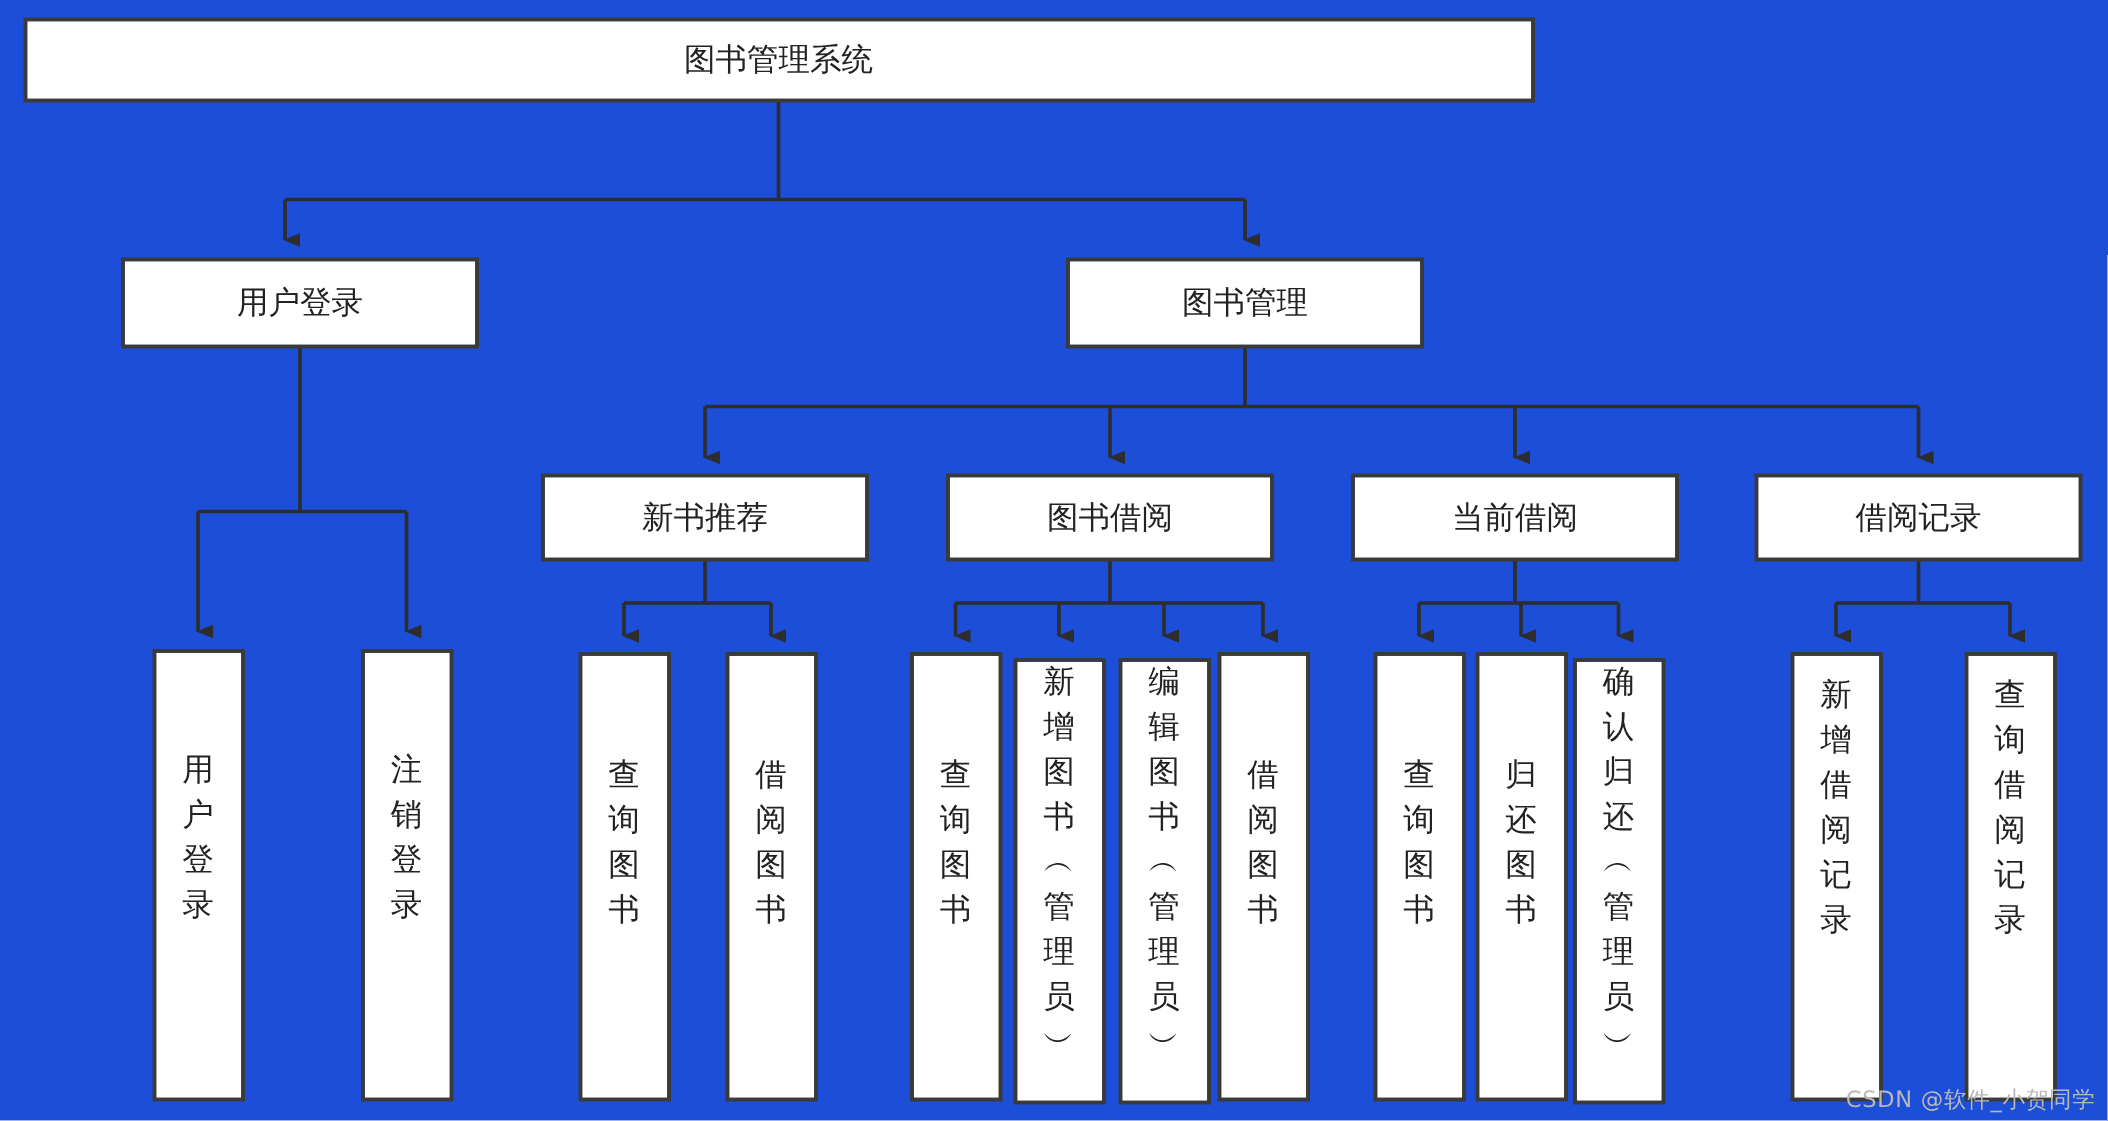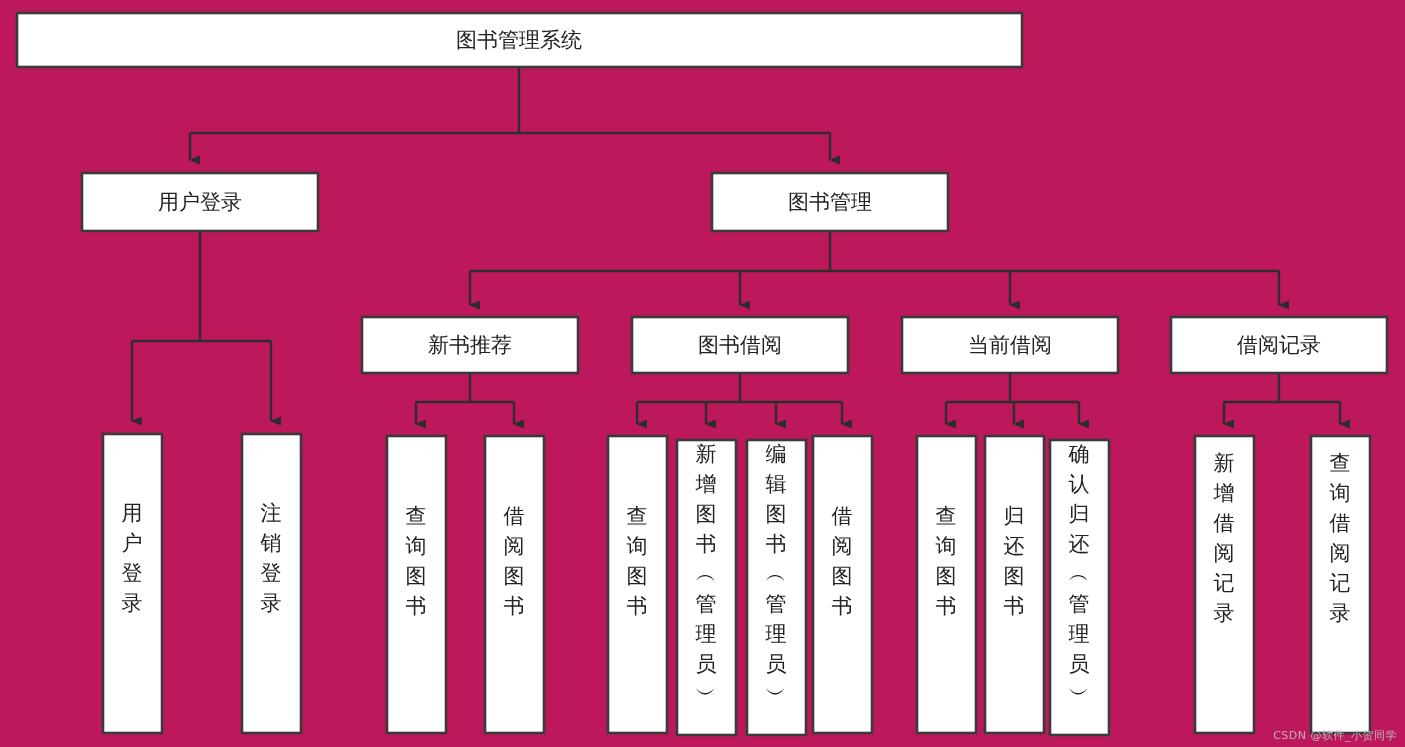--- a/index.html
+++ b/index.html
@@ -8,21 +8,21 @@
     padding: 0;
     background: #ffffff;
   }
   body {
     font-family: "DejaVu Sans", "Liberation Sans", sans-serif;
   }
   #diagram-root {
     position: relative;
     width: 1405px;
     height: 747px;
-    background: #be185d;
+    background: #1d4ed8;
     overflow: hidden;
   }
   svg#tree-svg {
     position: absolute;
     left: 0;
     top: 0;
     width: 1405px;
     height: 747px;
   }
   .node-box {
@@ -46,21 +46,21 @@
   .edge-line {
     stroke: #2d2d2d;
     stroke-width: 2.4;
     fill: none;
   }
   .watermark-text {
     position: absolute;
     right: 8px;
     bottom: 4px;
     font-family: "DejaVu Sans", "Liberation Sans", sans-serif;
-    font-size: 11px;
+    font-size: 15px;
     color: #b8b8b8;
     letter-spacing: 0.5px;
     white-space: nowrap;
     user-select: none;
   }
 </style>
 </head>
 <body>
 
 <div id="diagram-root">

